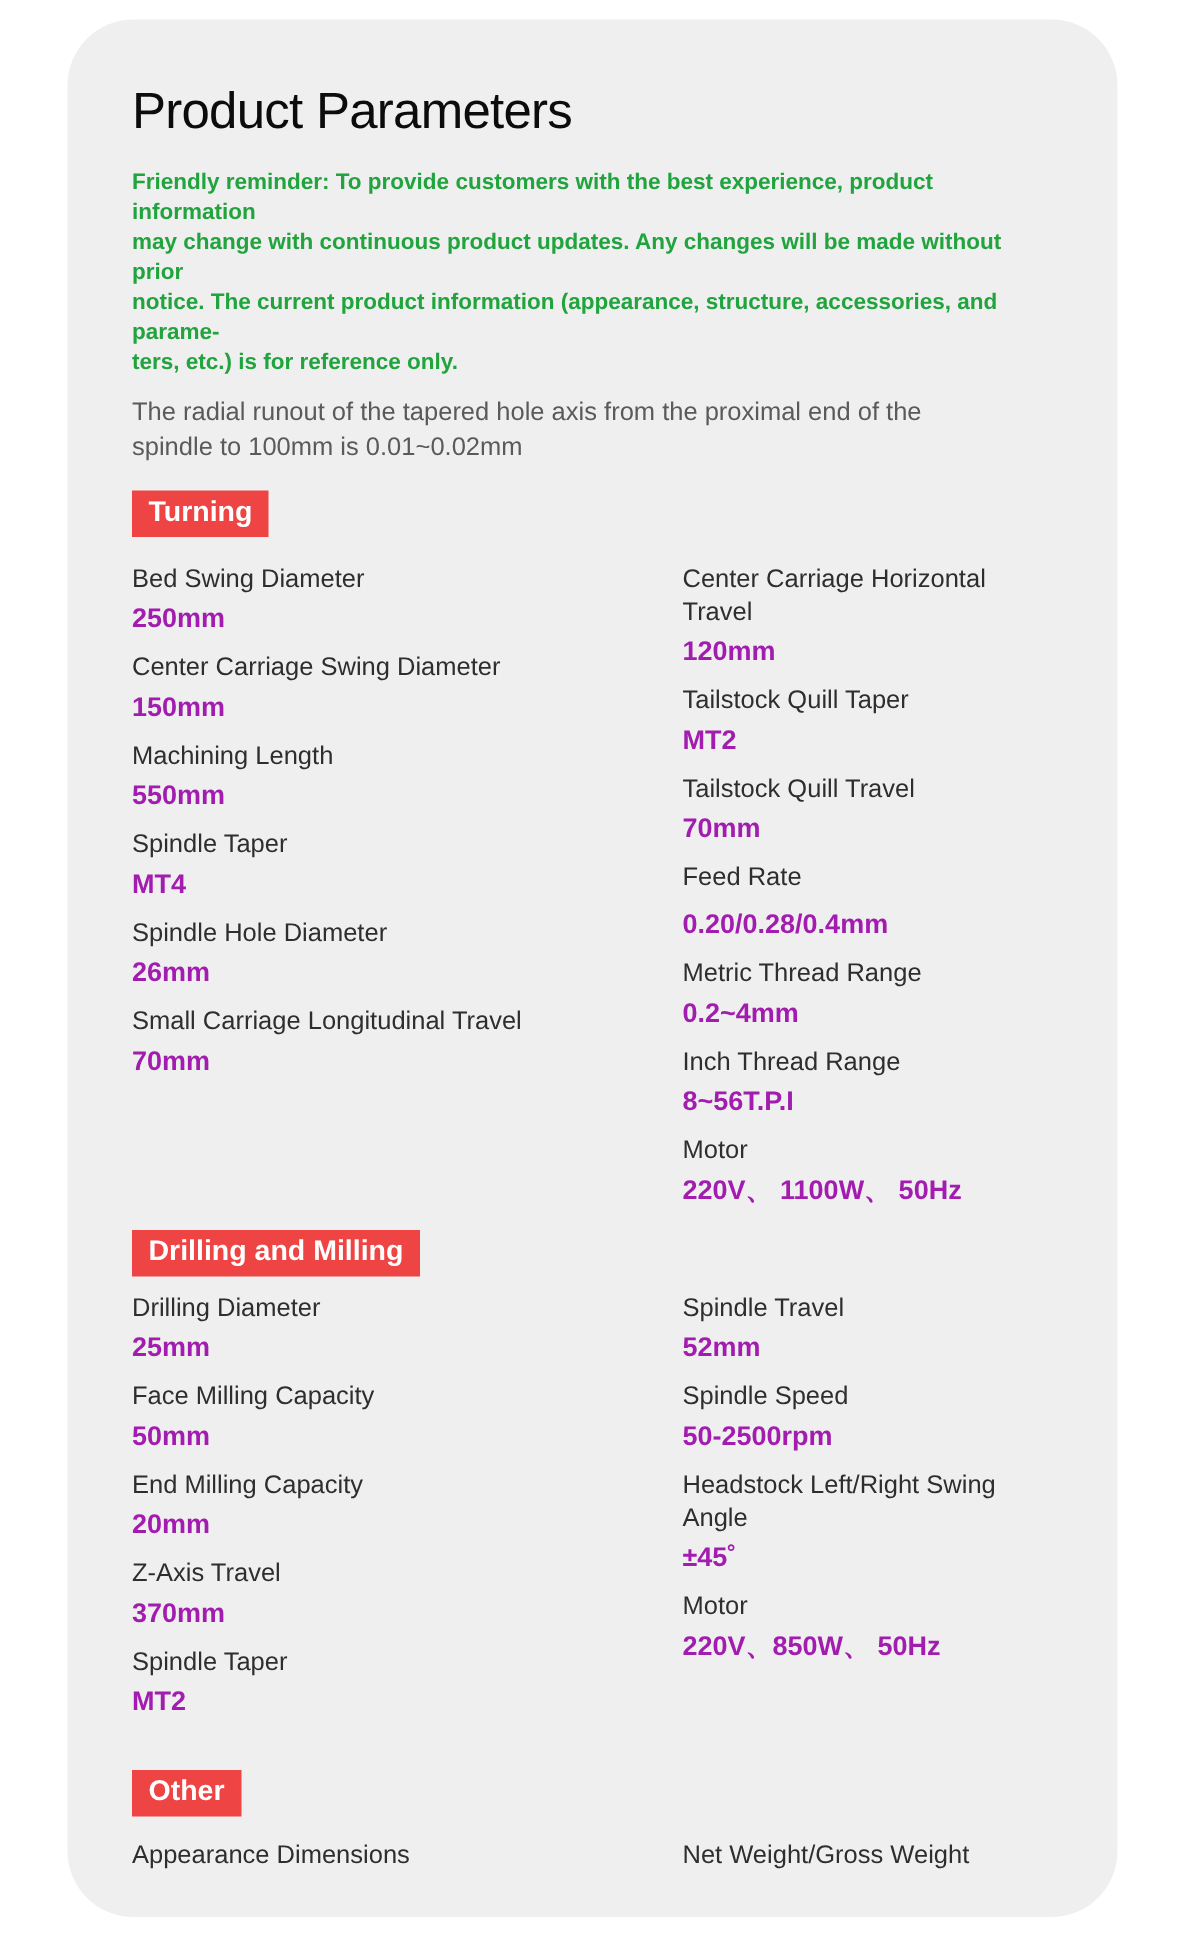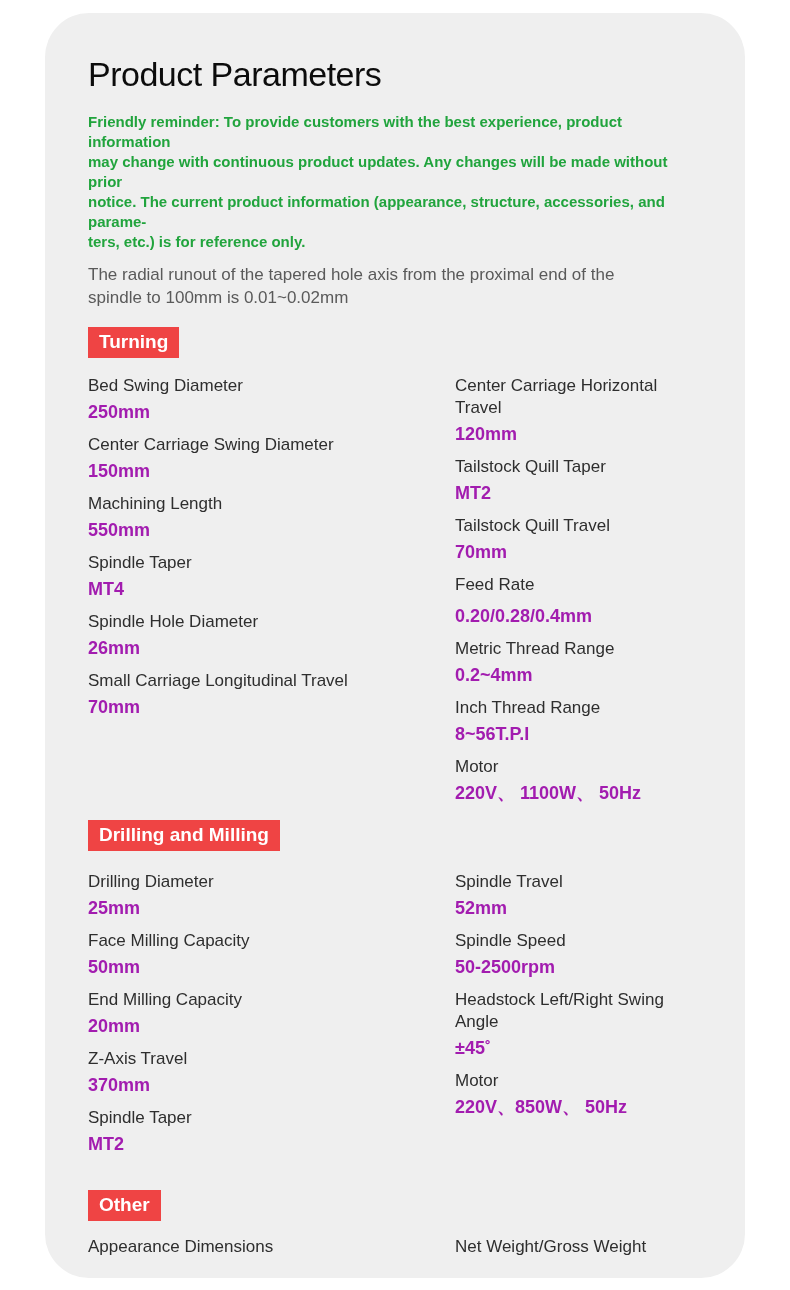--- a/index.html
+++ b/index.html
@@ -47,21 +47,21 @@
   .badge {
     display: inline-block;
     background: #ef4444;
     color: #ffffff;
     font-size: 19px;
     font-weight: 700;
     line-height: 22px;
     padding: 4px 11px 5px 11px;
   }
   .badge-turning  { margin-top: 18px; margin-bottom: 17px; }
-  .badge-drilling { margin-top: 5px;  margin-bottom: 20px; }
+  .badge-drilling { margin-top: 5px;  margin-bottom: 10px; }
   .badge-other    { margin-top: 24px; margin-bottom: 15px; }
 
   .cols { display: flex; }
   .col-left  { width: 367px; flex: 0 0 367px; }
   .col-right { flex: 1; }
 
   .pair { margin-bottom: 10px; }
   .pair .label {
     font-size: 17px;
     color: #2e2e2e;

